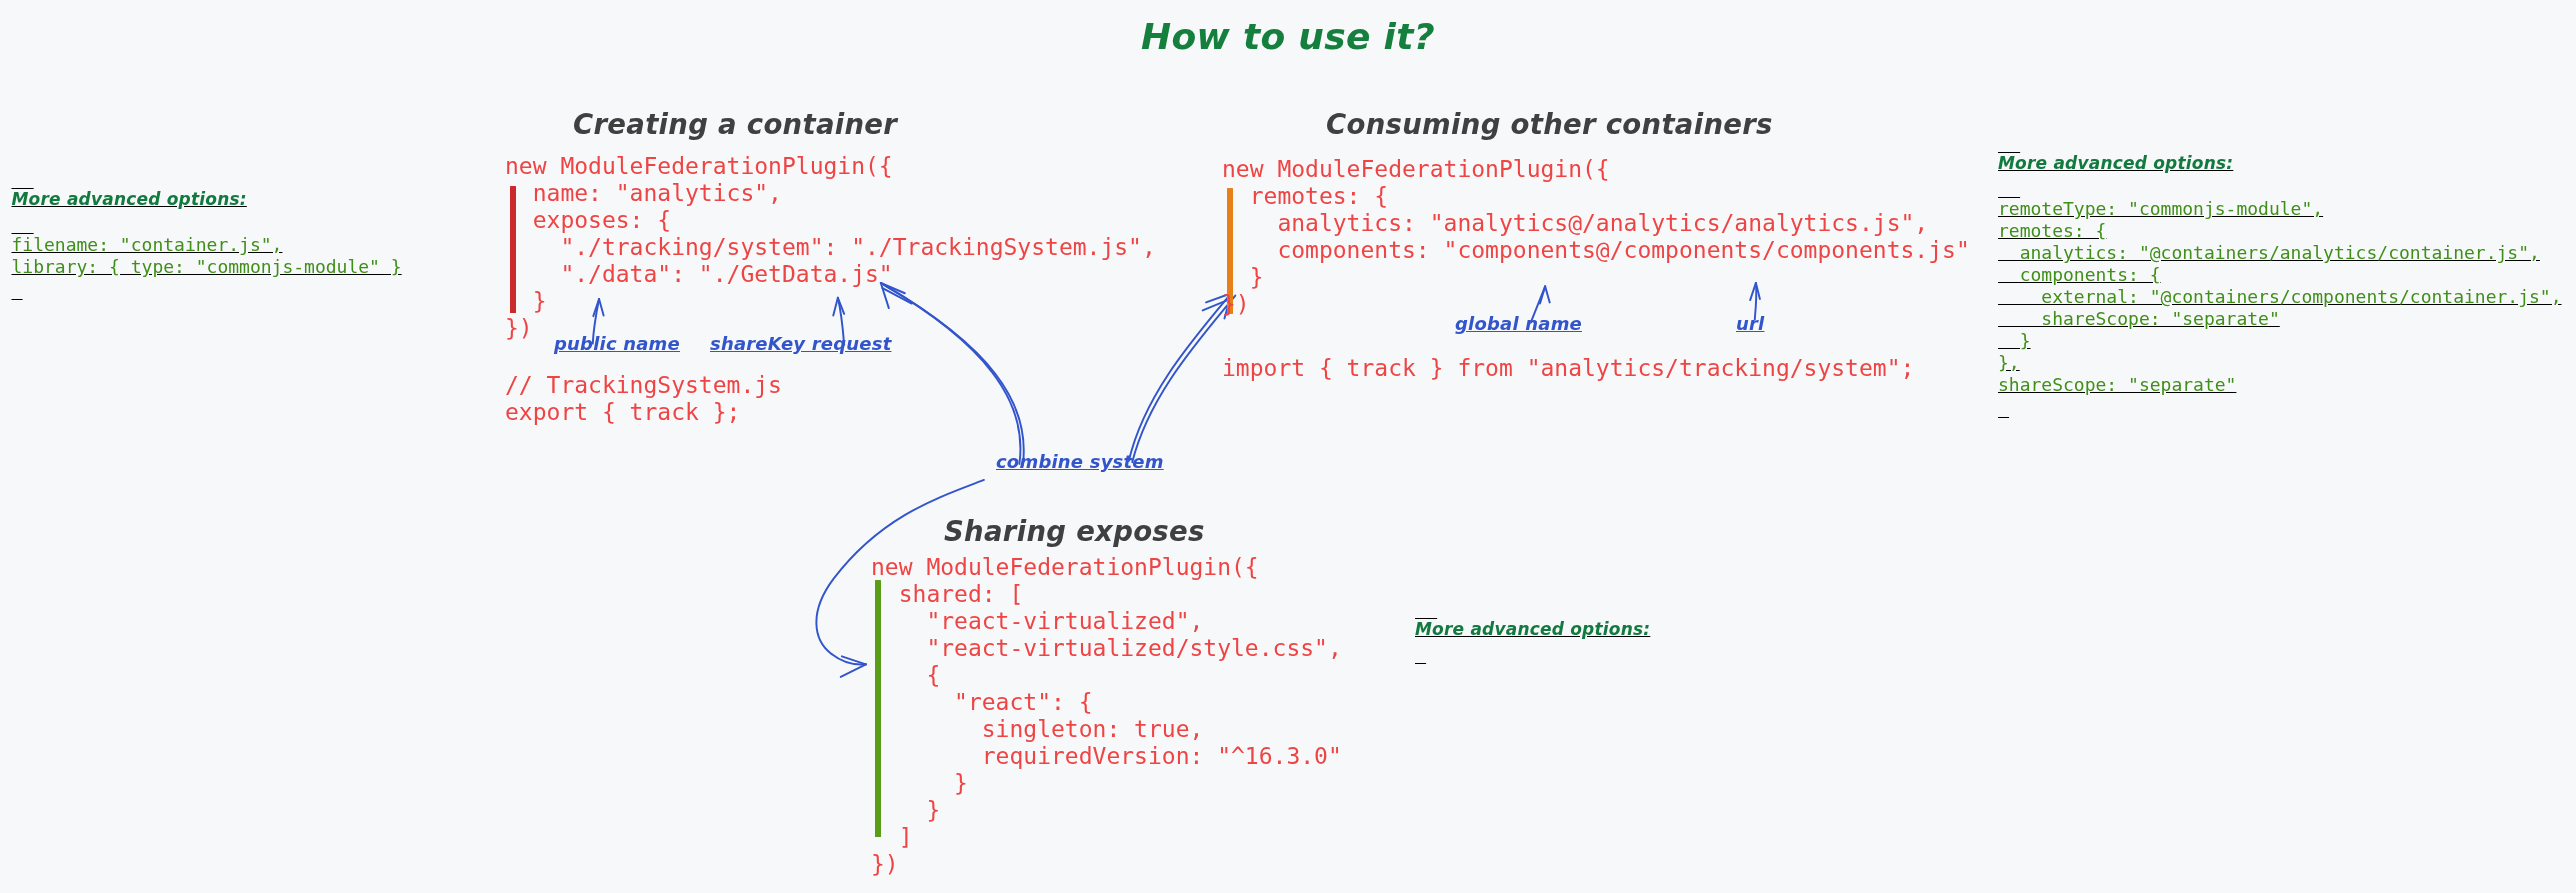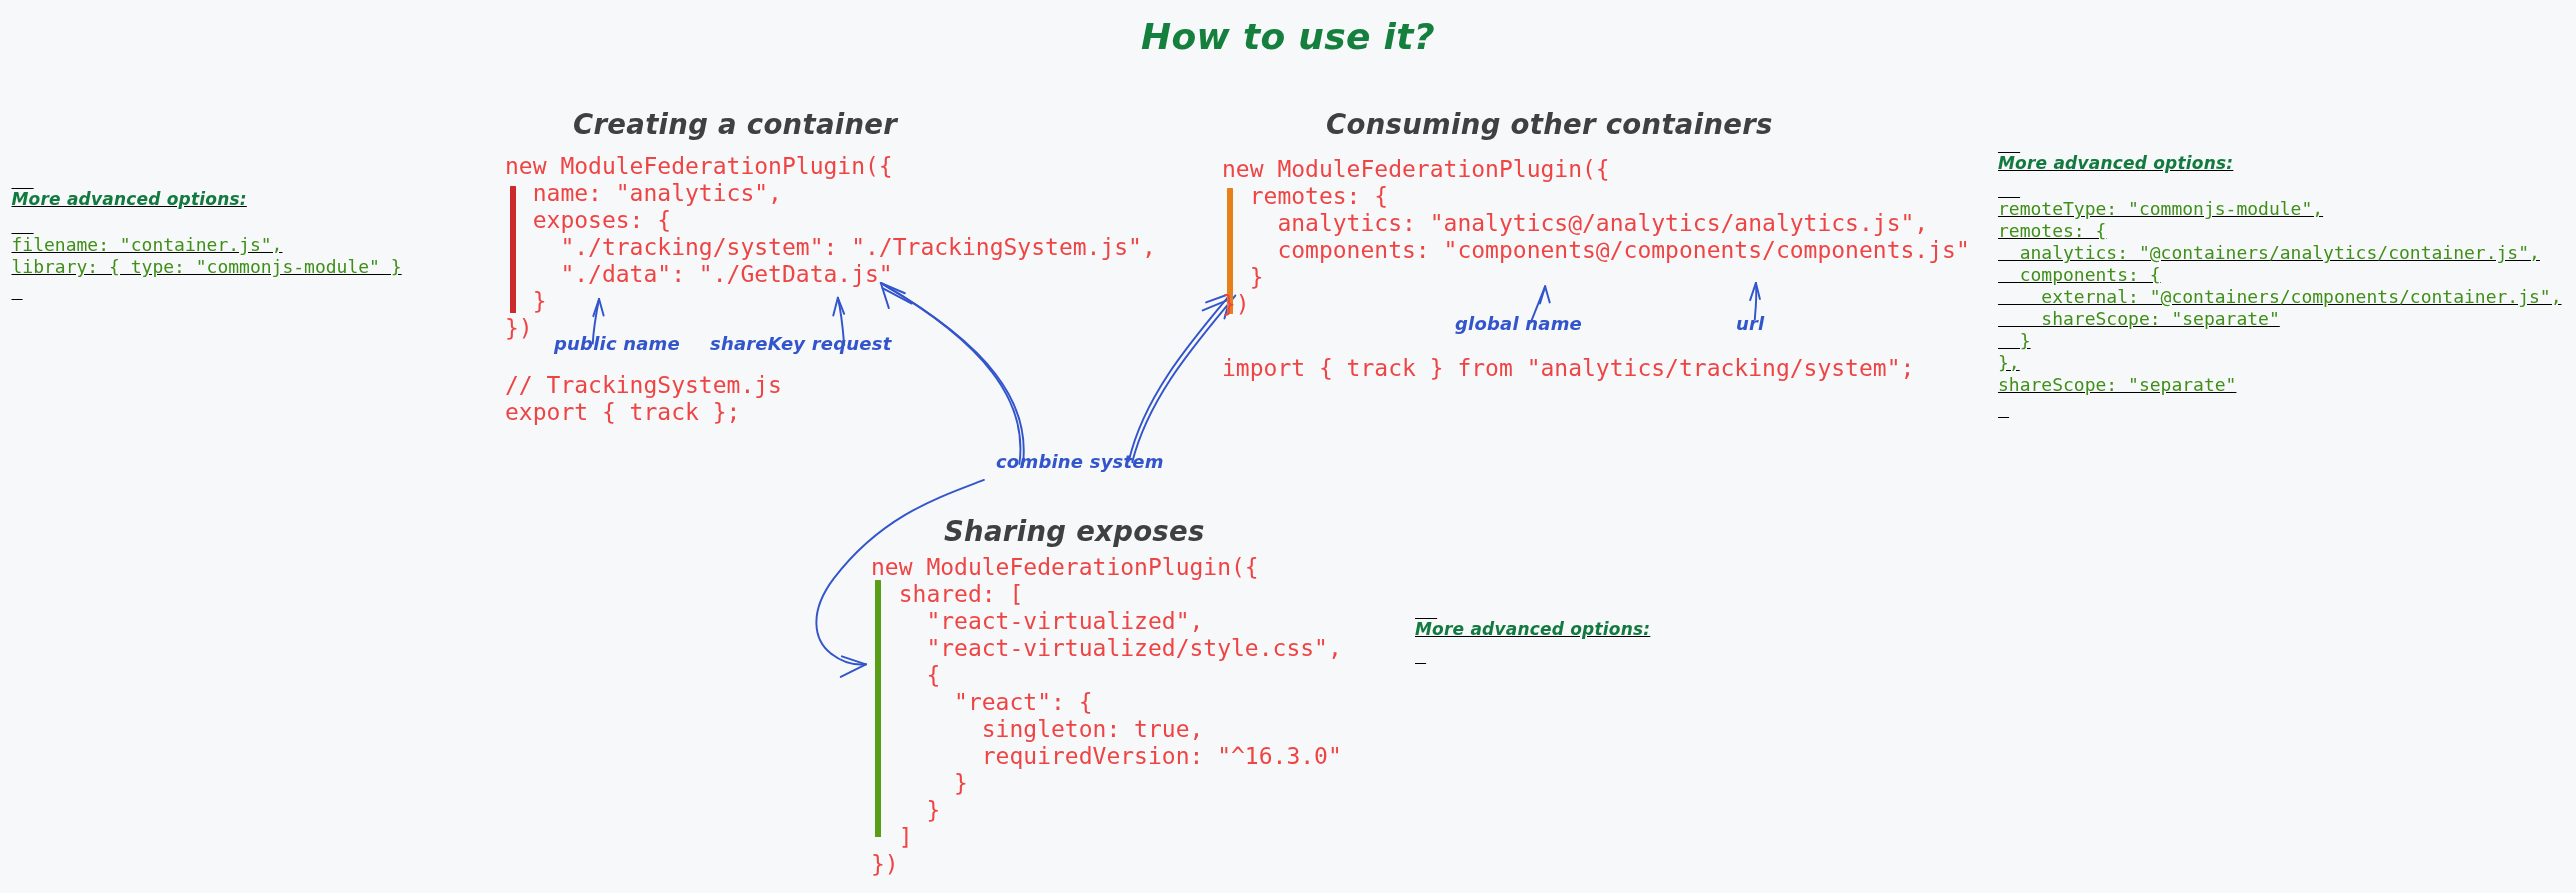--- a/index.html
+++ b/index.html
@@ -89,20 +89,21 @@
   
   .anno {
     position: absolute;
     font-family: "DejaVu Sans", sans-serif;
     font-style: italic;
     font-weight: 600;
     font-size: 18px;
     color: #3355cc;
     white-space: nowrap;
     letter-spacing: 0.2px;
+    text-decoration: underline;
   }
 
   .ink {
     position: absolute;
     left: 0;
     top: 0;
     width: 2576px;
     height: 894px;
     pointer-events: none;
   }

